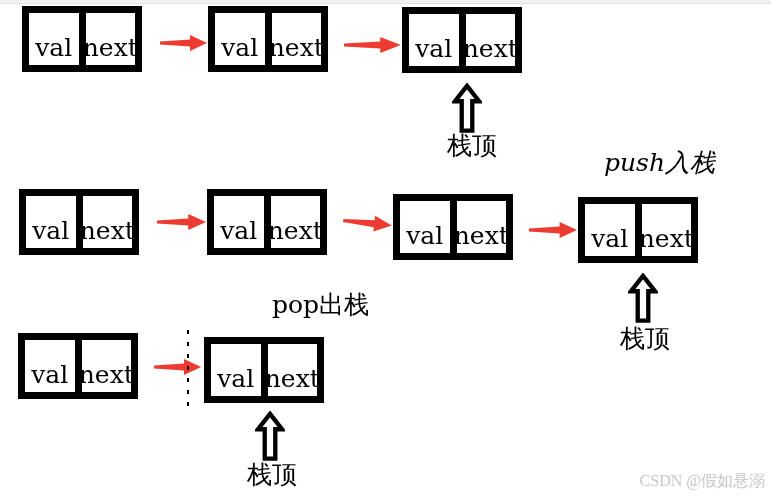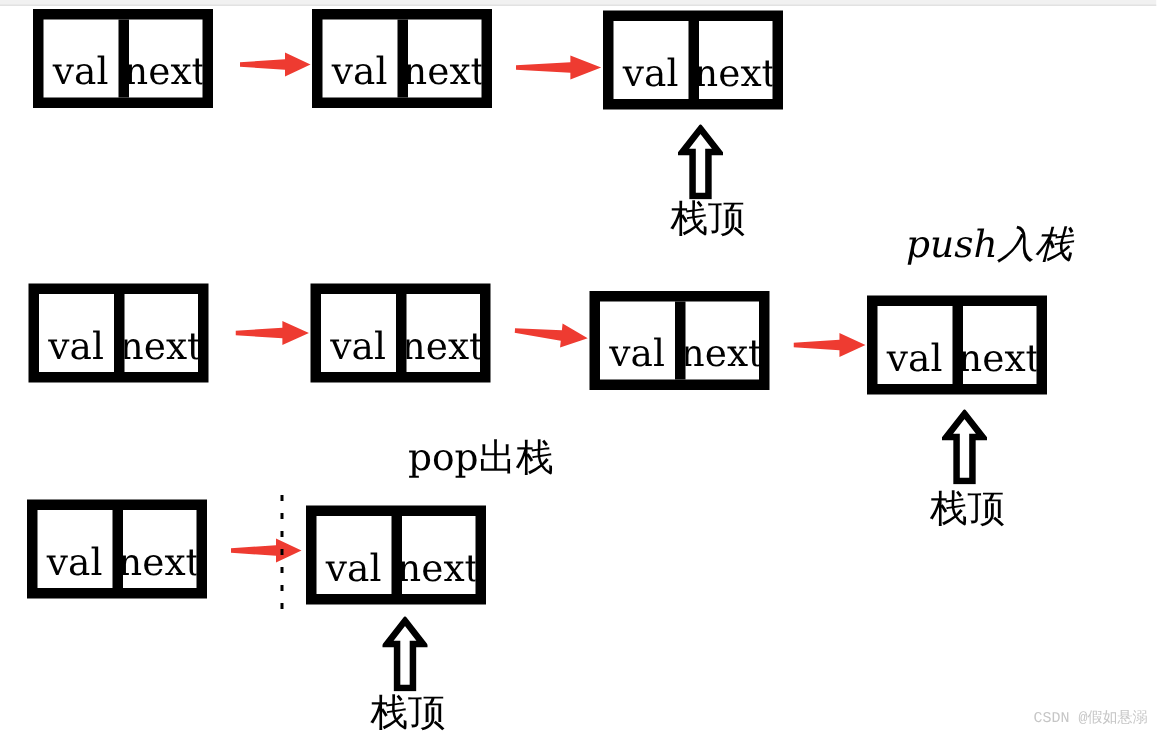--- a/index.html
+++ b/index.html
@@ -32,22 +32,22 @@
   
   .cn-label{
     position:absolute;font-size:25px;color:#000;line-height:1.1;
     white-space:nowrap;font-family:"DejaVu Serif","Liberation Serif",serif;
   }
   .dash-line{
     position:absolute;width:2px;height:80px;
     background:repeating-linear-gradient(to bottom,#000 0 4px,transparent 4px 12px);
   }
   .watermark{
-    position:absolute;right:6px;top:471px;font-size:10px;color:#c6c6c6;
-    font-family:Liberation Mono, monospace;white-space:nowrap;
+    position:absolute;right:6px;top:471px;font-size:16px;color:#c6c6c6;
+    font-family:Liberation Serif, serif;white-space:nowrap;
   }
 </style>
 </head>
 <body>
 
 <div class="top-strip"></div>
 
 <div class="node" style="left:22px;top:6px;">
   <div class="cell val">val</div>
   <div class="cell next">next</div>

